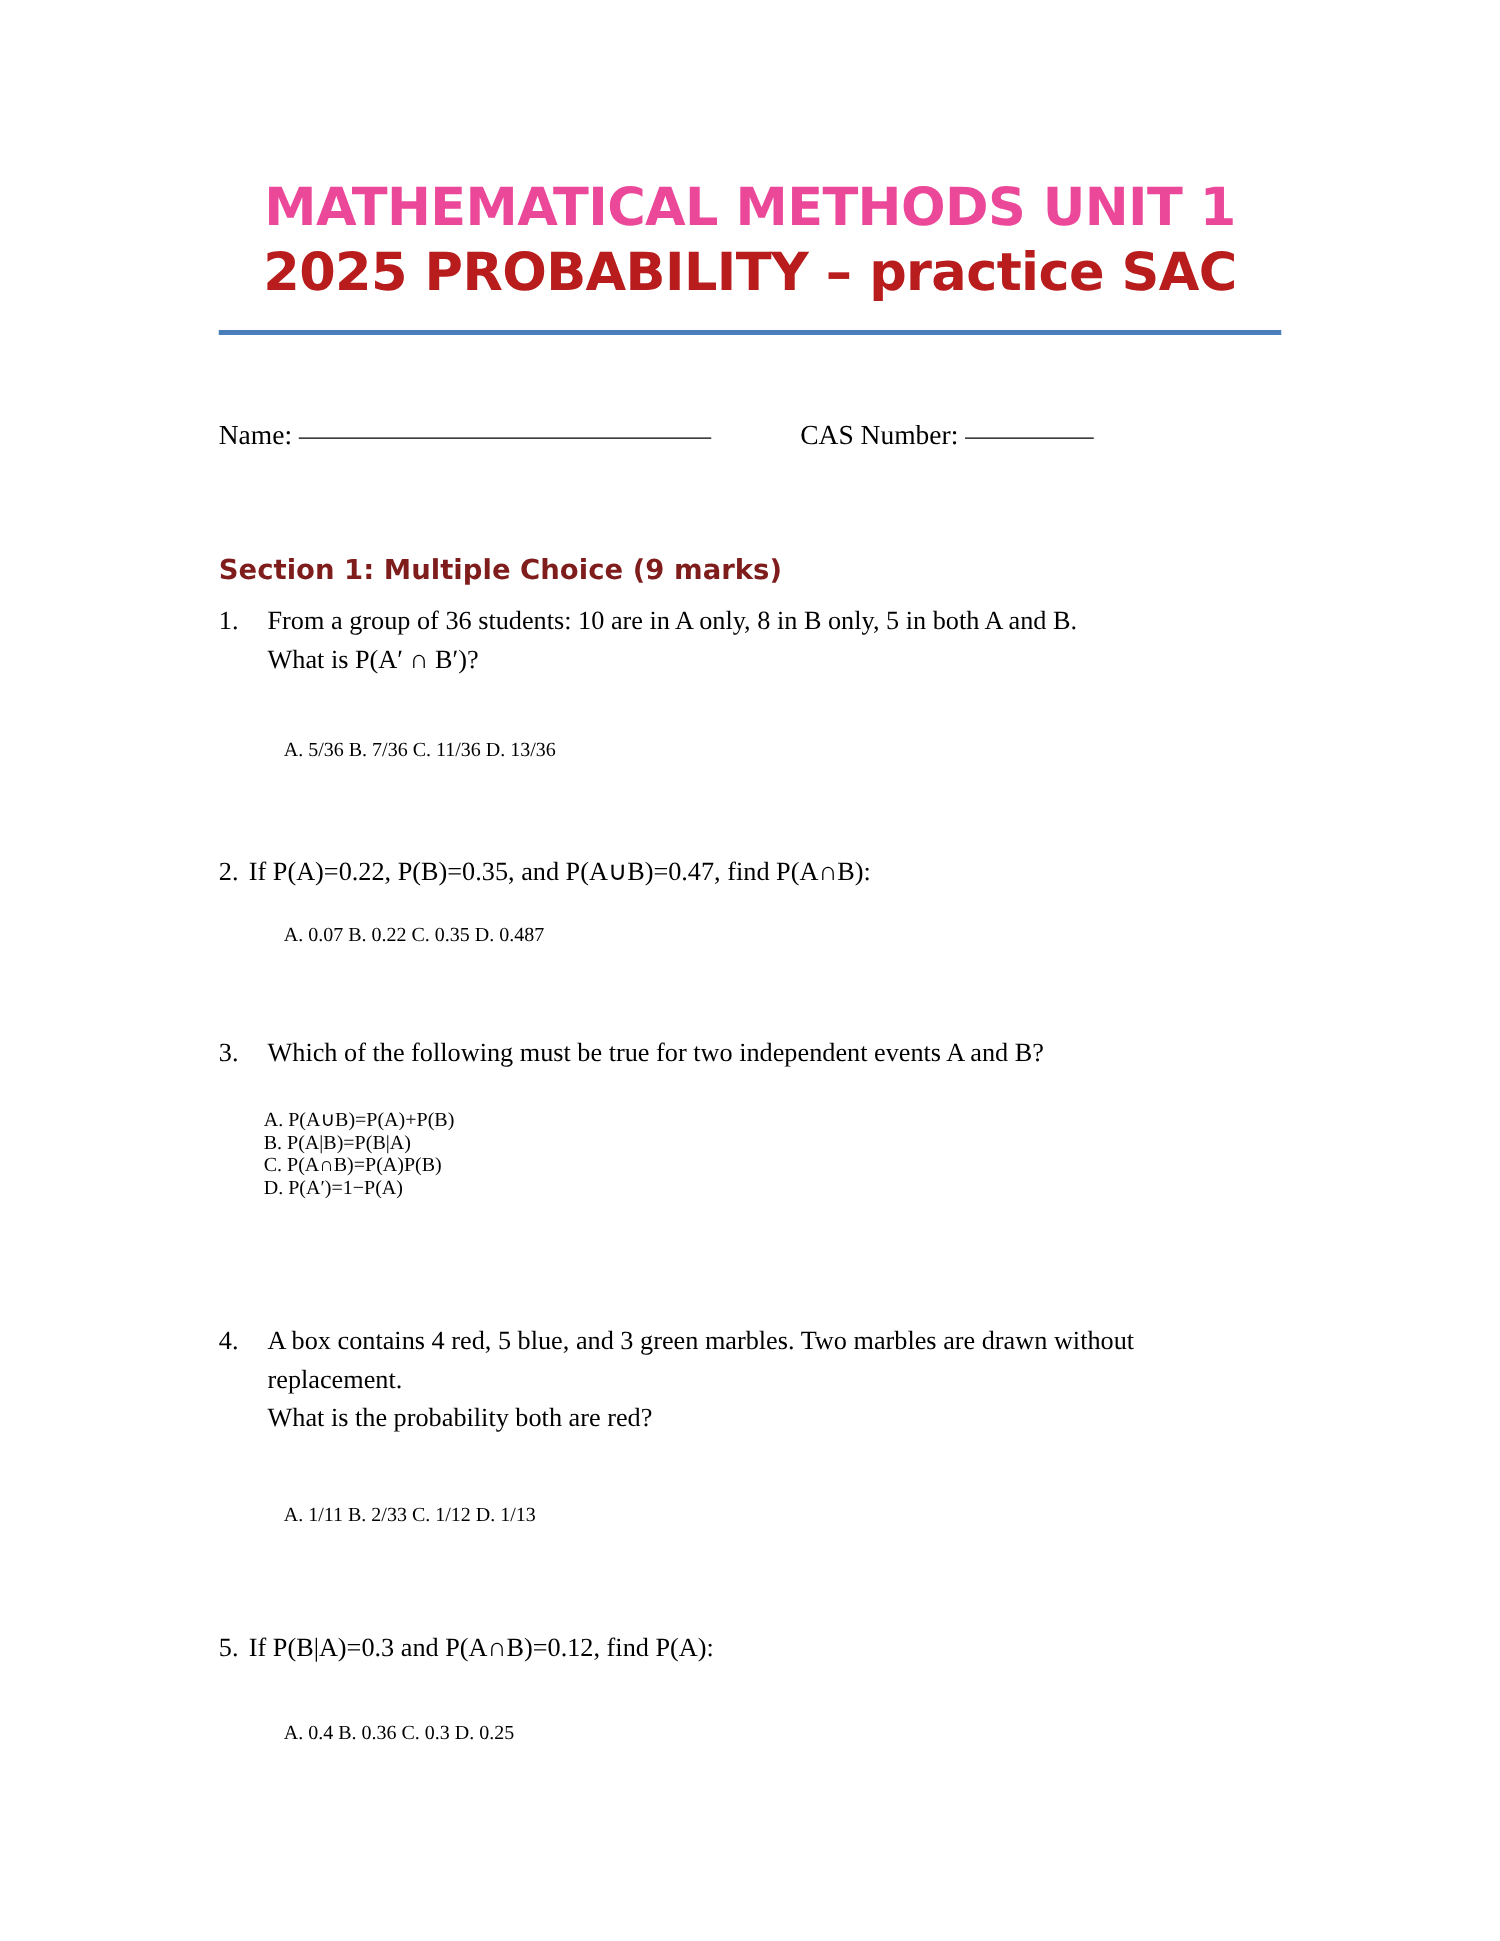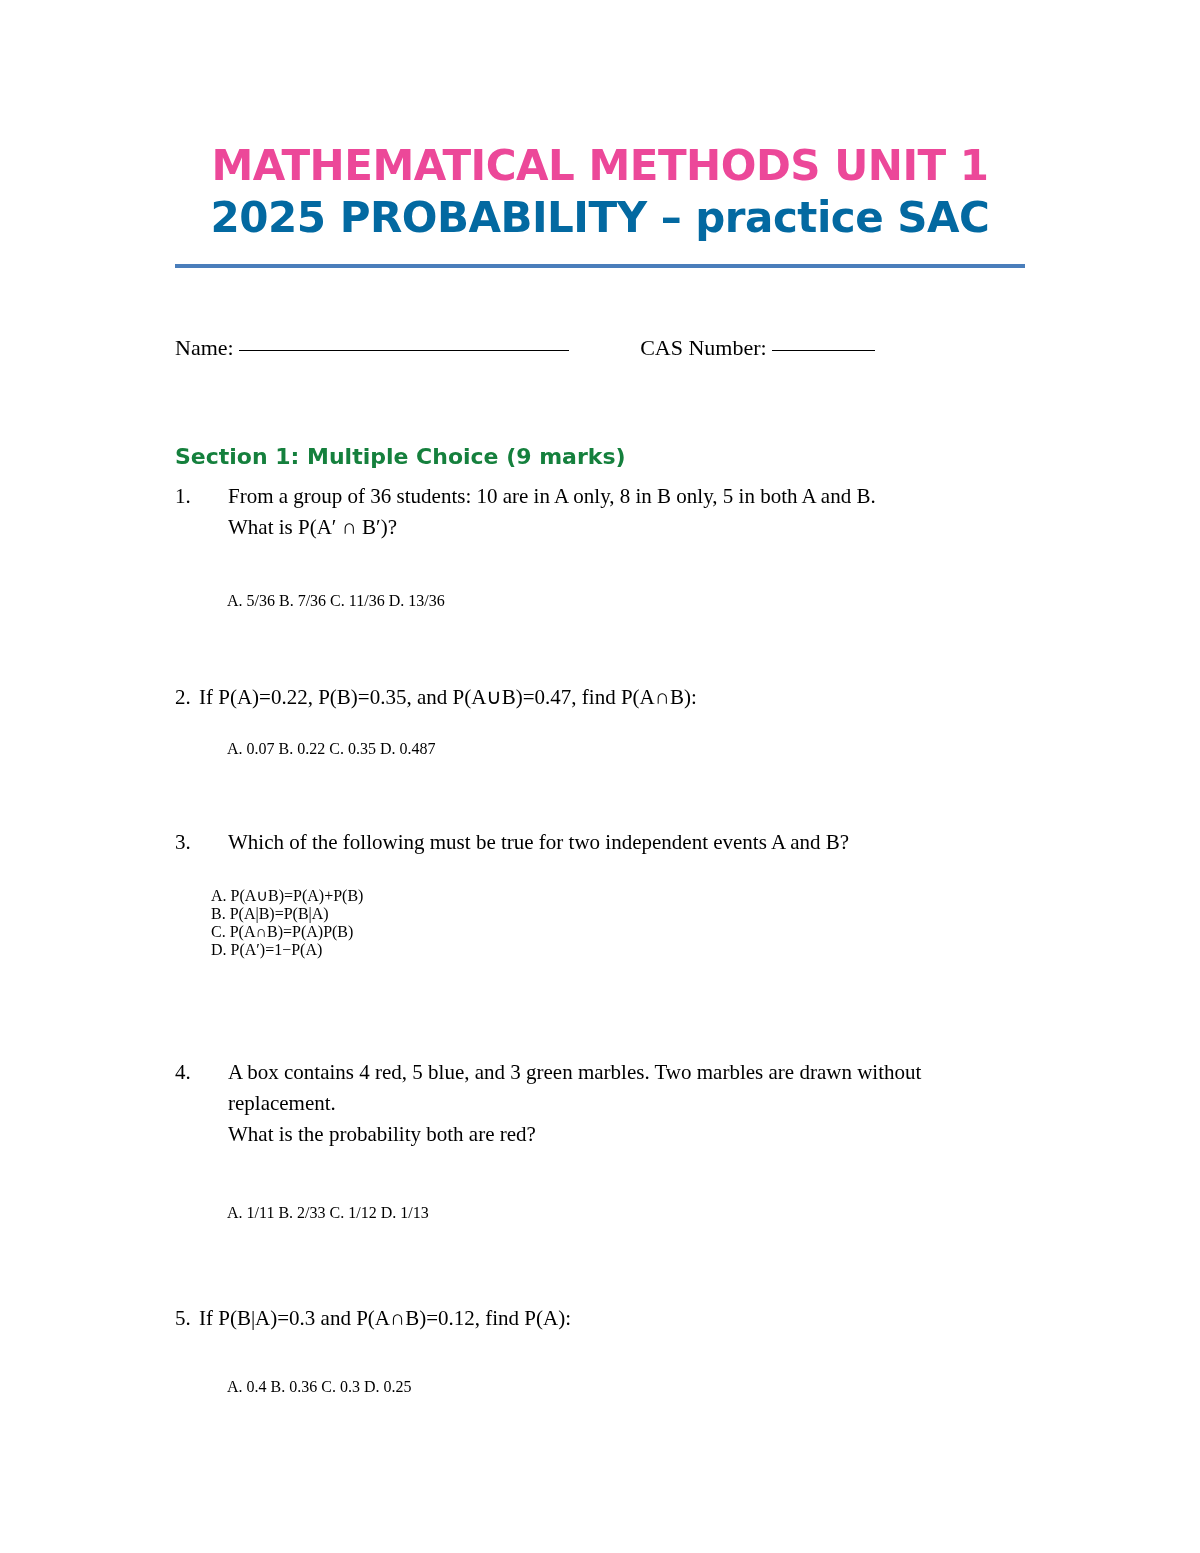--- a/index.html
+++ b/index.html
@@ -92,21 +92,21 @@
   }
   .q-num {
     position: absolute;
     left: 0;
     top: 0;
     width: 34px;
     font-size: 21px;
     line-height: 31px;
   }
   .q-body {
-    margin-left: 53px;
+    margin-left: 39px;
     font-size: 21px;
     line-height: 31px;
   }
   .q-body.tight { margin-left: 24px; }
   .q-text { display: block; }
   .opt-inline { white-space: nowrap; margin-left: 16px; }
 
   .q1 { top: 481px; }
   .q1 .q-body { width: 760px; }
   .q1-options { position: absolute; left: 211px; top: 592px; }
@@ -126,33 +126,33 @@
 
   .opt-row { display: block; white-space: nowrap; }
 </style>
 </head>
 <body>
 
 <div class="page">
 
   <div class="title-block">
     <div class="title-line" style="color: #ec4899;">MATHEMATICAL METHODS UNIT 1</div>
-    <div class="title-line" style="color: #0369a1;">2025 PROBABILITY – practice SAC</div>
+    <div class="title-line" style="color: #b91c1c;">2025 PROBABILITY – practice SAC</div>
   </div>
   <div class="title-rule" style="background: rgb(74, 126, 187);"></div>
 
   <div class="name-row">
     <span class="name-label">Name:</span>
     <span class="rule-fill rule-name"></span>
     <span class="cas-gap"></span>
     <span class="name-label">CAS Number:</span>
     <span class="rule-fill rule-cas"></span>
   </div>
 
-  <div class="section-heading" style="color: #15803d;">Section 1: Multiple Choice (9 marks)</div>
+  <div class="section-heading" style="color: #7f1d1d;">Section 1: Multiple Choice (9 marks)</div>
 
   <div class="question q1">
     <span class="q-num">1.</span>
     <div class="q-body">
       <span class="q-text">From a group of 36 students: 10 are in A only, 8 in B only, 5 in both A and B.</span>
       <span class="q-text">What is P(A′ ∩ B′)?</span>
     </div>
   </div>
   <div class="q1-options">
     <span class="opt-inline">A. 5/36   B. 7/36   C. 11/36   D. 13/36</span>

